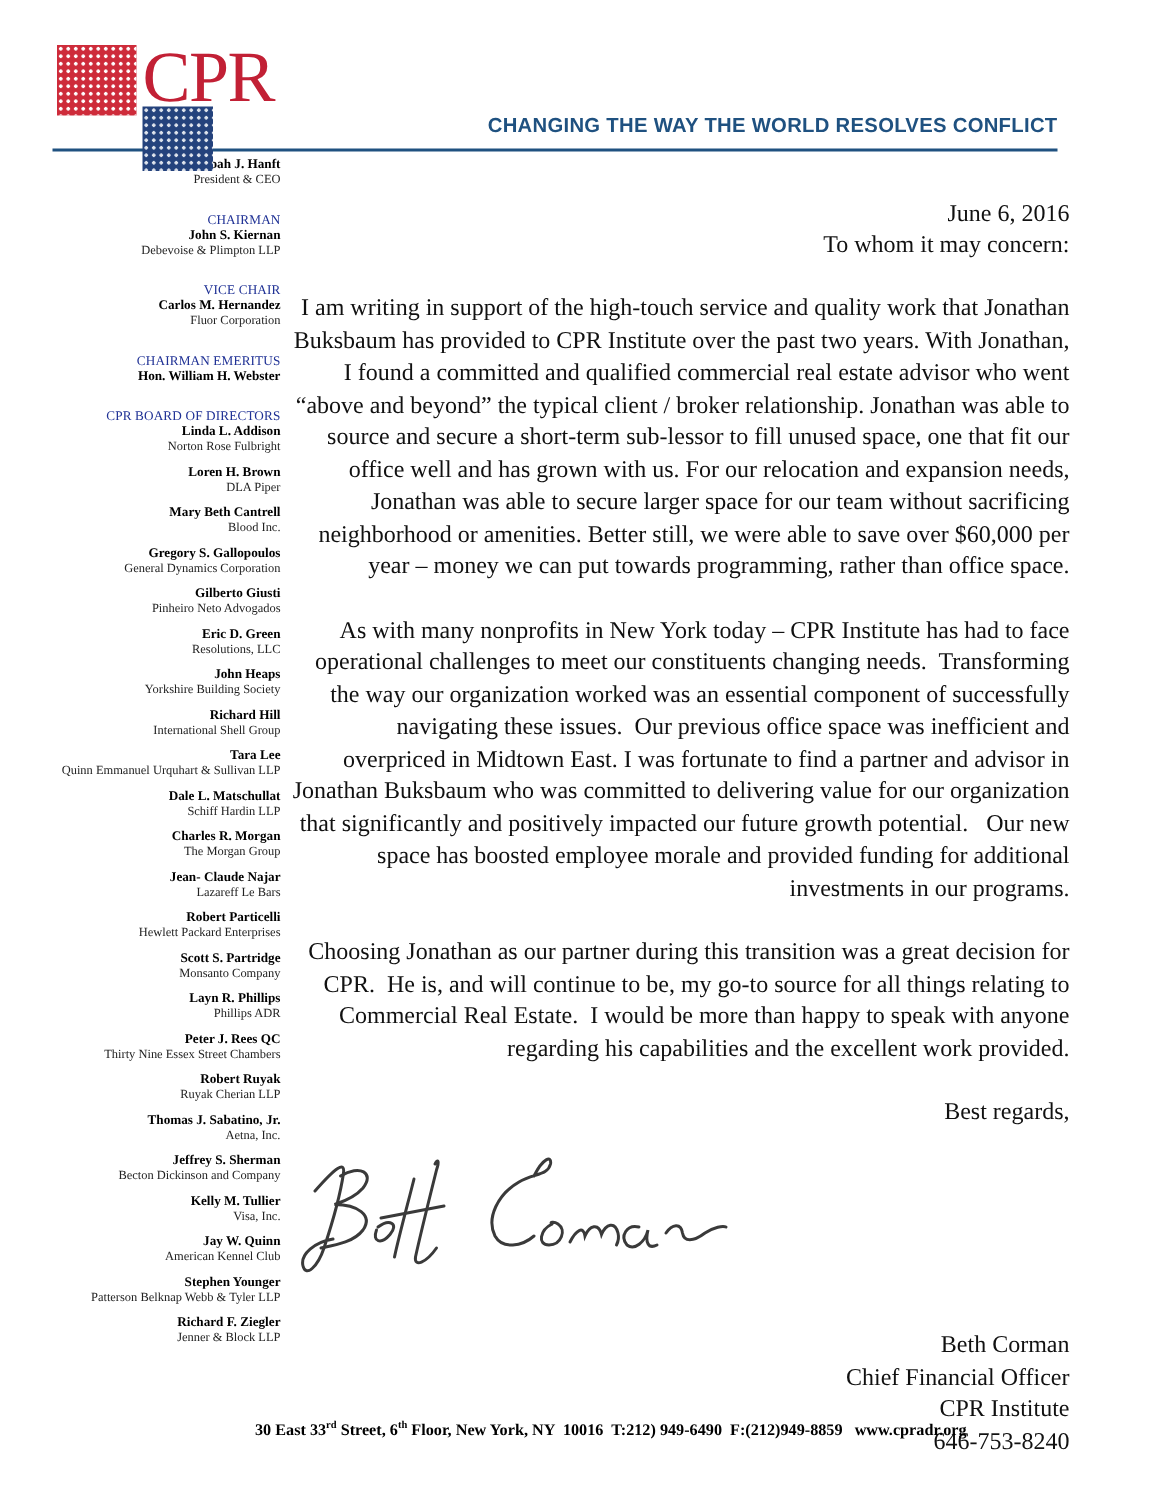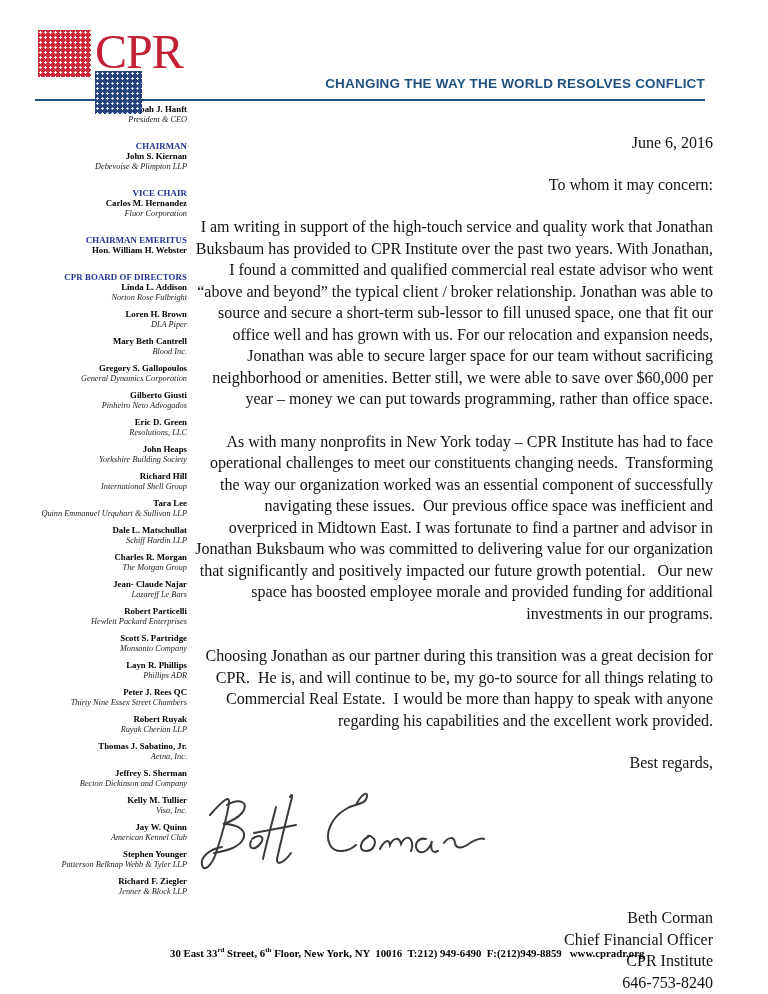--- a/index.html
+++ b/index.html
@@ -28,29 +28,29 @@
   .tagline {
     position:absolute; right:63px; top:76px; font-family:"Liberation Sans", sans-serif;
     font-weight:bold; font-size:13.5px; color:#1F5180; letter-spacing:0.2px;
   }
   .header-rule { position:absolute; left:35px; top:99px; width:670px; height:2px; background:#1F5180; }
 
   
   .sidebar { position:absolute; left:35px; top:104px; width:152px; }
   .sb-entry { margin-bottom:6.5px; }
   .sb-heading {
-    font-weight:bold; font-size:8.8px; color:#1F3195; line-height:10.5px; margin-top:16px;
+    font-weight:normal; font-size:8.8px; color:#1F3195; line-height:10.5px; margin-top:16px;
     letter-spacing:0.1px;
   }
   .sb-name { font-weight:bold; font-size:8.8px; color:#000; line-height:10.5px; }
-  .sb-aff  { font-size:8.3px; color:#222; line-height:10px;font-style:italic; }
+  .sb-aff  { font-size:8.3px; color:#222; line-height:10px; }
 
   
   .body-col { position:absolute; left:194px; top:132px; width:519px; }
-  .letter-date { font-size:16px; line-height:21px; margin-bottom:21px; }
+  .letter-date { font-size:16px; line-height:21px; }
   .salutation { font-size:16px; line-height:21px; margin-bottom:21px; }
   .para { font-size:16px; line-height:21.5px; margin-bottom:21px; white-space:pre-wrap; }
   .closing { font-size:16px; line-height:21px; margin-top:0;margin-left:41px; }
   .sig-svg { display:block; margin:10px 0 0 2px; }
   .sig-block { margin-top:26px; font-size:16px; line-height:21.5px; }
 
   
   .footer {
     position:absolute; left:170px; top:946px; font-weight:bold; font-size:10.8px;
     color:#000; white-space:pre; font-family:"Liberation Serif", serif;

